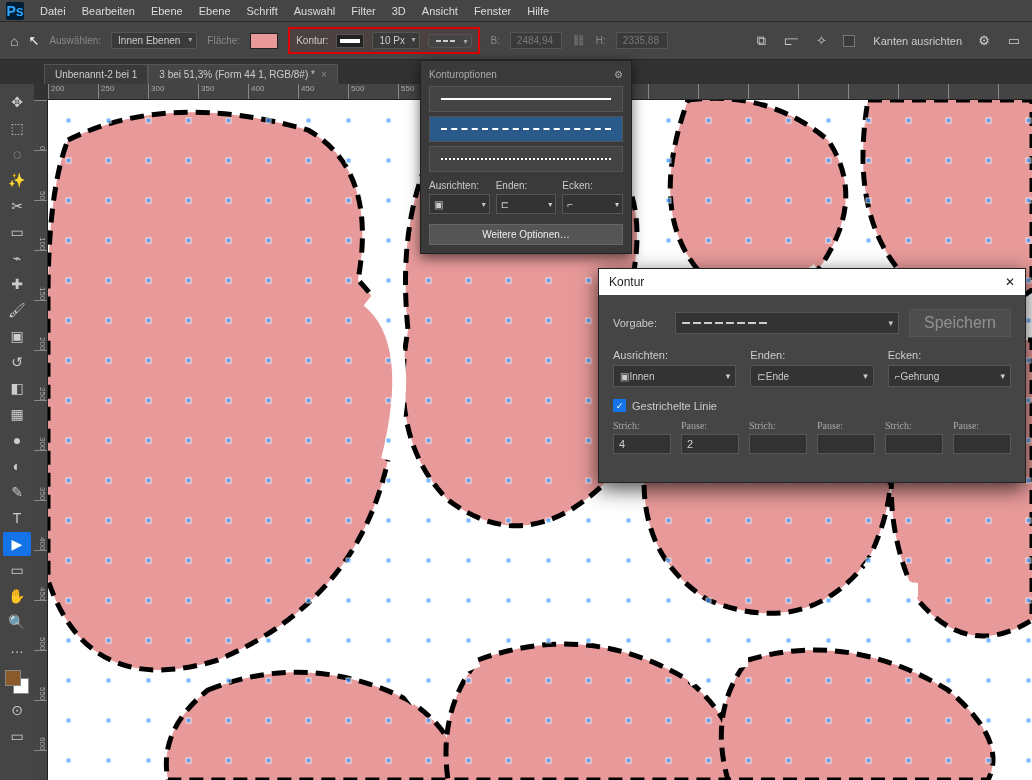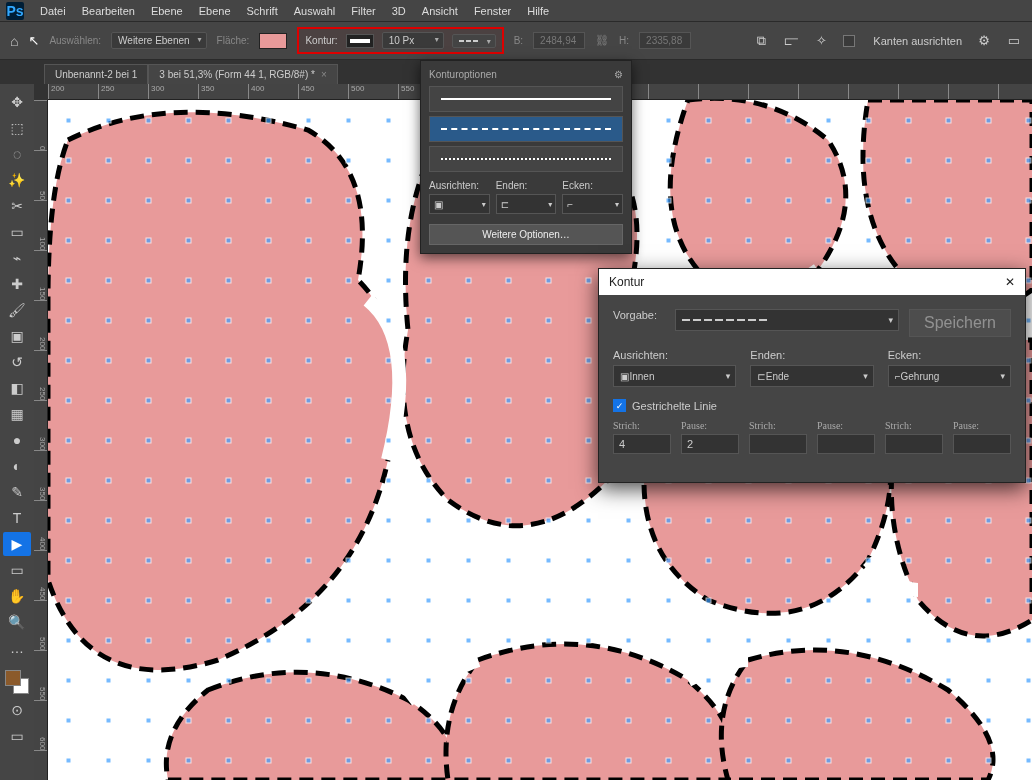--- a/index.html
+++ b/index.html
@@ -48,21 +48,21 @@
 .strokelist .dotted { width: 170px; height: 0; border-top: 2px dotted #fff; }
 .row3 { display: flex; gap: 6px; margin-top: 8px; }
 .row3 .col { flex: 1; }
 .row3 .lbl { color: #ccc; font-size: 10px; margin-bottom: 3px; }
 .smallsel { background: #333; border: 1px solid #555; height: 20px; display: flex; align-items: center; padding: 0 4px; font-size: 10px; color: #ccc; position: relative; }
 .smallsel::after { content: "▾"; position: absolute; right: 3px; font-size: 8px; }
 .morebtn { margin-top: 10px; width: 100%; background: #555; color: #eee; border: 1px solid #666; padding: 4px; font-size: 10px; text-align: center; }
 .dialog { position: absolute; top: 268px; left: 598px; width: 428px; background: #454545; border: 1px solid #222; box-shadow: 0 6px 20px rgba(0,0,0,0.7); z-index: 60; }
 .dialog .titlebar { background: #fff; color: #222; padding: 6px 10px; display: flex; justify-content: space-between; font-size: 12px; }
 .dialog .body { padding: 14px; }
-.dlgrow { display: flex; gap: 10px; margin-bottom: 12px; }
+.dlgrow { display: flex; align-items: center; gap: 10px; margin-bottom: 12px; }
 .dlglabel { color: #ccc; font-size: 11px; width: 52px; }
 .dlgsel { flex: 1; background: #333; border: 1px solid #555; height: 22px; position: relative; display: flex; align-items: center; padding: 0 6px; font-size: 10px; color: #ccc; }
 .dlgsel::after { content: "▾"; position: absolute; right: 5px; font-size: 9px; }
 .dlgsel .dashes { display: flex; gap: 3px; }
 .dlgsel .dashes span { width: 8px; height: 2px; background: #ccc; }
 .btn { background: #555; border: 1px solid #666; padding: 4px 14px; color: #ddd; font-size: 16px; }
 .btn.pill { border-radius: 20px; padding: 5px 30px; background: transparent; border: 1px solid #888; }
 .btn.pill.sec { border: 1px solid #666; background: #555; }
 .cols3 { display: flex; gap: 14px; margin-bottom: 12px; }
 .cols3 .c { flex: 1; }
@@ -91,30 +91,30 @@
   <div class="item">3D</div>
   <div class="item">Ansicht</div>
   <div class="item">Fenster</div>
   <div class="item">Hilfe</div>
 </div>
 
 <div class="optbar">
   <span class="homeicon">⌂</span>
   <span class="arrowicon">↖</span>
   <span class="optlabel">Auswählen:</span>
-  <div class="select">Weitere Ebenen</div>
+  <div class="select">Innen Ebenen</div>
   <span class="optlabel">Fläche:</span>
   <div class="swatch"></div>
 
   <div class="highlight-box">
     <span class="optlabel" style="color:#ccc">Kontur:</span>
     <div class="stroke-swatch">
         <div class="line"></div>
       </div>
-    <div class="numbox select" style="width:62px">10 Px</div>
+    <div class="numbox select" style="width:48px">10 Px</div>
     <div class="dash-swatch select" style="width:44px">
         <span></span>
         <span></span>
         <span></span>
       </div>
   </div>
 
   <span class="optlabel">B:</span>
   <div class="numbox" style="color:#777">2484,94</div>
   <span class="link-icon">⛓</span>

